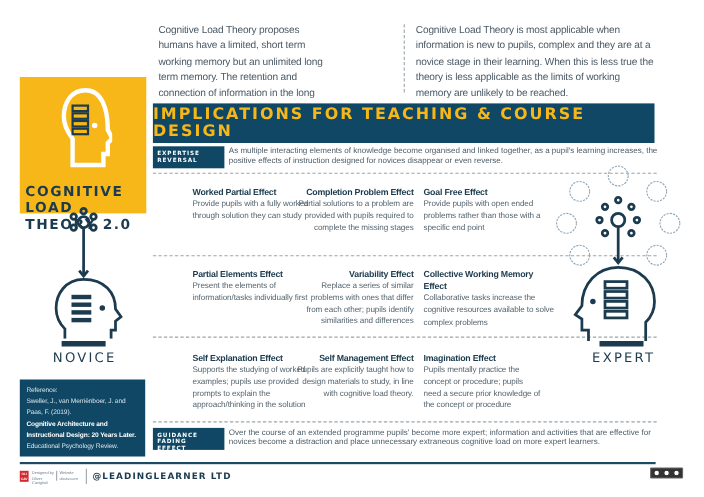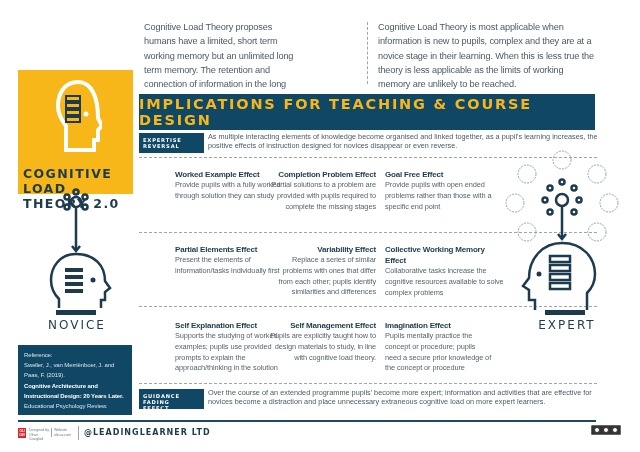--- a/index.html
+++ b/index.html
@@ -88,21 +88,21 @@
   <div>REVERSAL</div>
 </div>
 <p class="abs tag-text tag-text-top">As multiple interacting elements of knowledge become organised and linked together, as a pupil's learning increases, the positive effects of instruction designed for novices disappear or even reverse.</p>
 
 <div class="abs hdash d1"></div>
 <div class="abs hdash d2"></div>
 <div class="abs hdash d3"></div>
 <div class="abs hdash d4"></div>
 
 <div class="abs effect col1 row1">
-  <h4>Worked Example Effect</h4>
+  <h4>Worked Partial Effect</h4>
     <p>Provide pupils with a fully worked through solution they can study</p>
 </div>
 <div class="abs effect col2 row1">
   <h4>Completion Problem Effect</h4>
     <p>Partial solutions to a problem are provided with pupils required to complete the missing stages</p>
 </div>
 <div class="abs effect col3 row1">
   <h4>Goal Free Effect</h4>
     <p>Provide pupils with open ended problems rather than those with a specific end point</p>
 </div>

